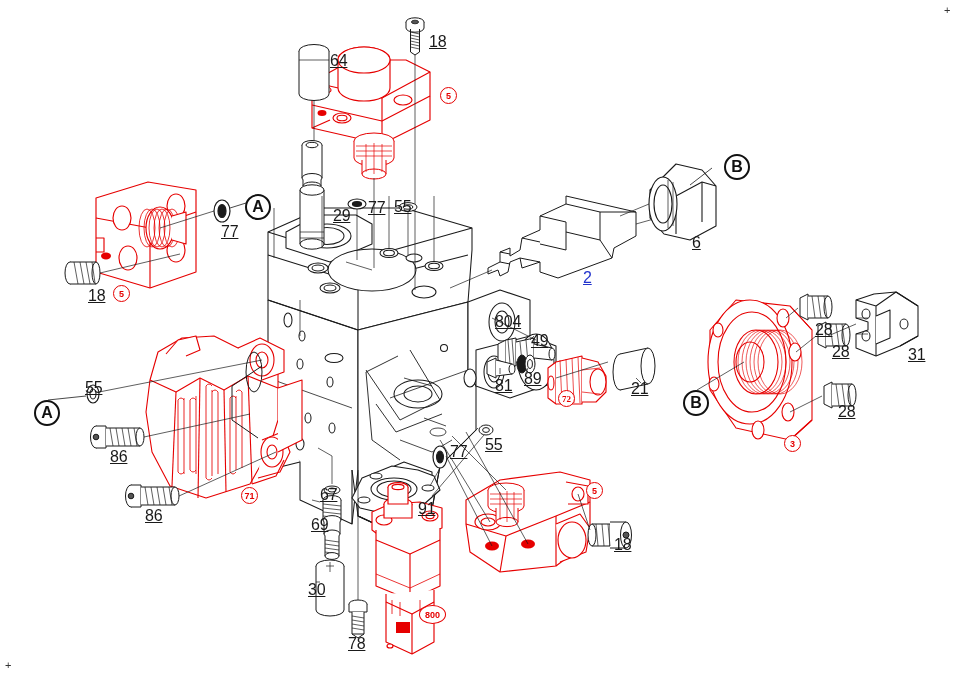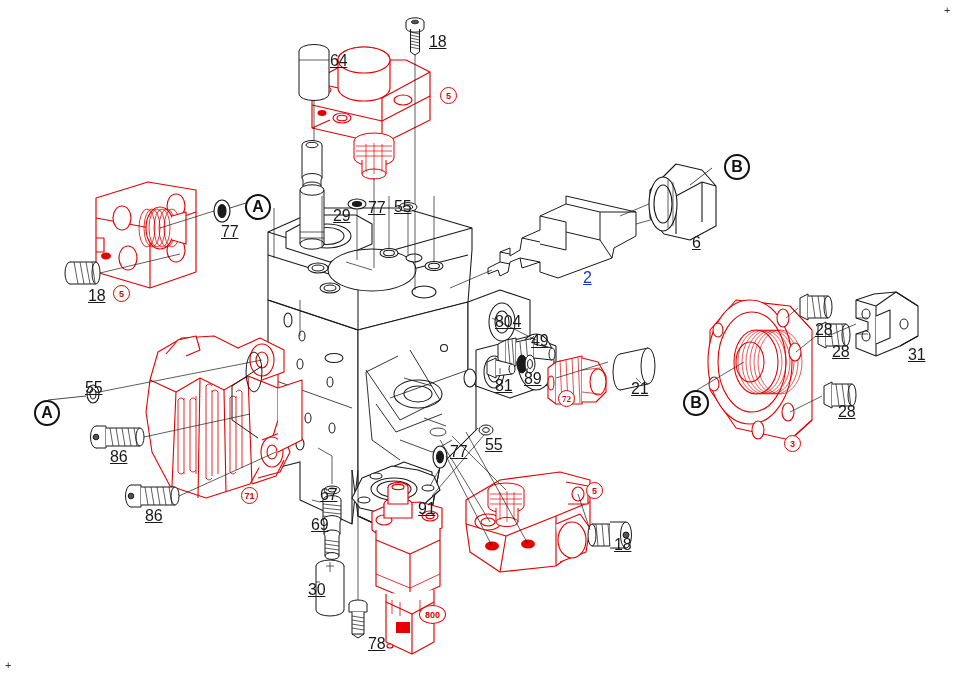--- a/index.html
+++ b/index.html
@@ -625,21 +625,21 @@
 <div class="lbl" style="left:815px; top:322px;">28</div>
 <div class="lbl" style="left:832px; top:344px;">28</div>
 <div class="lbl" style="left:838px; top:404px;">28</div>
 <div class="lbl" style="left:908px; top:347px;">31</div>
 <div class="lbl" style="left:450px; top:444px;">77</div>
 <div class="lbl" style="left:485px; top:437px;">55</div>
 <div class="lbl" style="left:320px; top:487px;">67</div>
 <div class="lbl" style="left:418px; top:501px;">91</div>
 <div class="lbl" style="left:311px; top:517px;">69</div>
 <div class="lbl" style="left:308px; top:582px;">30</div>
-<div class="lbl" style="left:368px; top:636px;">78</div>
+<div class="lbl" style="left:348px; top:636px;">78</div>
 <div class="lbl" style="left:614px; top:537px;">18</div>
 
 <div class="callout" style="left:245px; top:194px;">A</div>
 <div class="callout" style="left:34px; top:400px;">A</div>
 <div class="callout" style="left:724px; top:154px;">B</div>
 <div class="callout" style="left:683px; top:390px;">B</div>
 
 <div class="redcircle" style="left:440px; top:87px;">5</div>
 <div class="redcircle" style="left:113px; top:285px;">5</div>
 <div class="redcircle" style="left:241px; top:487px;">71</div>

